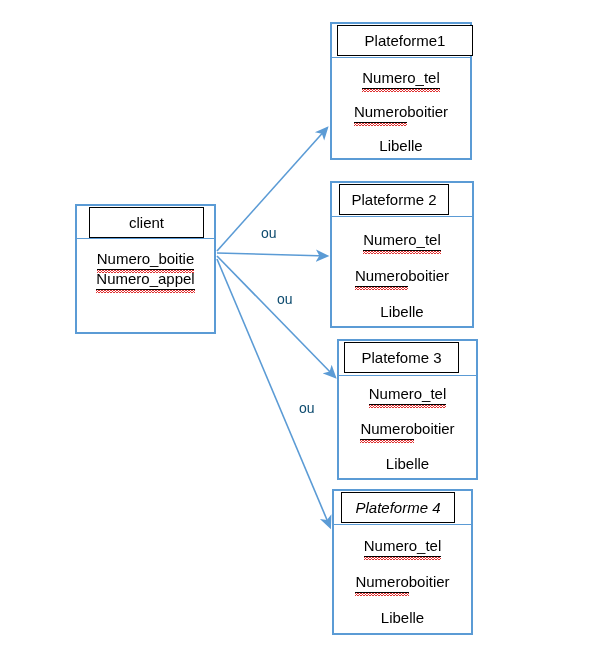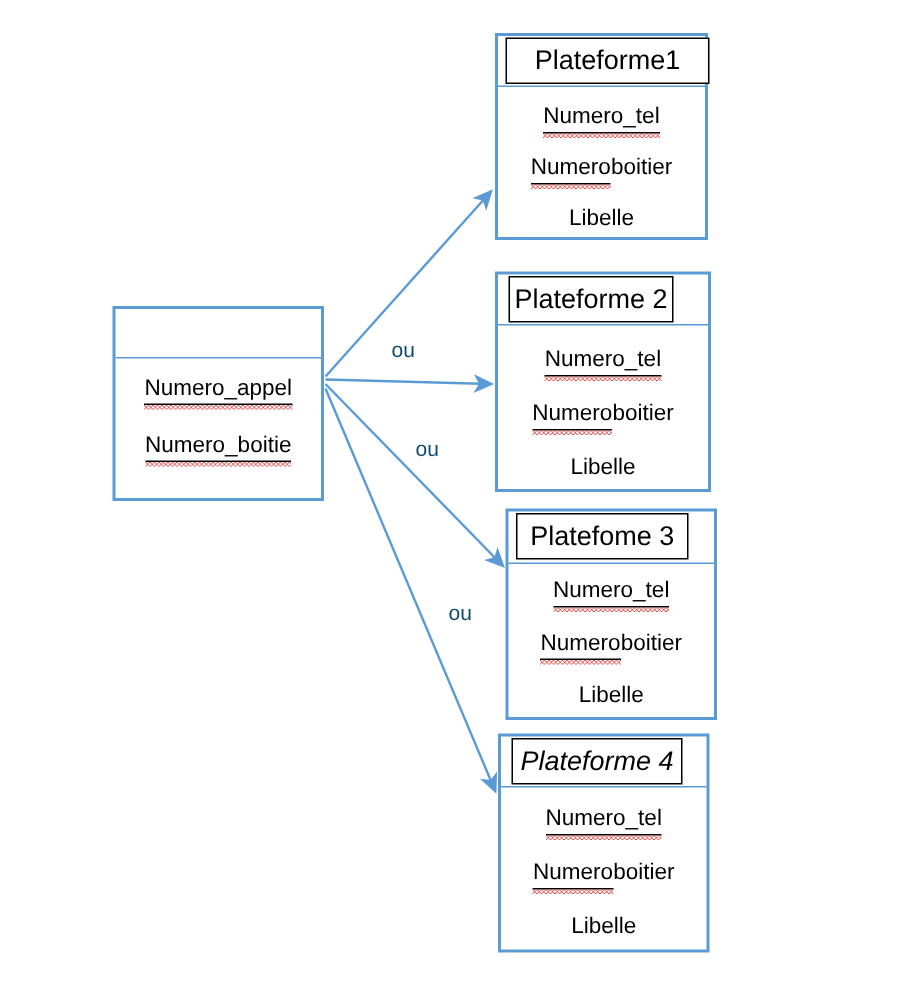--- a/index.html
+++ b/index.html
@@ -34,21 +34,21 @@
     height: 32px;
   }
   .entity-title {
     position: absolute;
     box-sizing: border-box;
     border: 1px solid #000000;
     background: #ffffff;
     height: 31px;
     line-height: 29px;
     text-align: center;
-    font-size: 18px;
+    font-size: 15px;
     color: #000000;
     white-space: nowrap;
     overflow: hidden;
   }
   .entity-sep {
     position: absolute;
     left: 0;
     right: 0;
     height: 0;
     border-top: 1px solid #5B9BD5;
@@ -128,27 +128,30 @@
     <line x1="217" y1="256" x2="335" y2="377" stroke="#5B9BD5" stroke-width="1.6" marker-end="url(#arrowhead)"></line>
 
     <line x1="217" y1="259" x2="330" y2="527" stroke="#5B9BD5" stroke-width="1.6" marker-end="url(#arrowhead)"></line>
   </svg>
 
   <div class="ou-label" style="left:261px; top:225px;">ou</div>
   <div class="ou-label" style="left:277px; top:291px;">ou</div>
   <div class="ou-label" style="left:299px; top:400px;">ou</div>
 
   <div class="entity" style="left:75px; top:204px; width:141px; height:130px;">
+    <div class="entity-title-wrap">
+      <div class="entity-title" style="left:12px; right:10px; top:1px;">client</div>
+    </div>
     <div class="entity-sep" style="top:32px;"></div>
     <div class="entity-fields" style="top:44px;">
+      <div class="field">
+        <span class="tok ul sq">Numero_boitie</span>
+      </div>
       <div class="field" style="margin-bottom:18px;">
         <span class="tok ul sq">Numero_appel</span>
-      </div>
-      <div class="field">
-        <span class="tok ul sq">Numero_boitie</span>
       </div>
     </div>
   </div>
 
   <div class="entity" style="left:330px; top:22px; width:142px; height:138px;">
     <div class="entity-title-wrap">
       <div class="entity-title" style="left:5px; right:-3px; top:1px;">Plateforme1</div>
     </div>
     <div class="entity-sep" style="top:33px;"></div>
     <div class="entity-fields" style="top:45px;">

